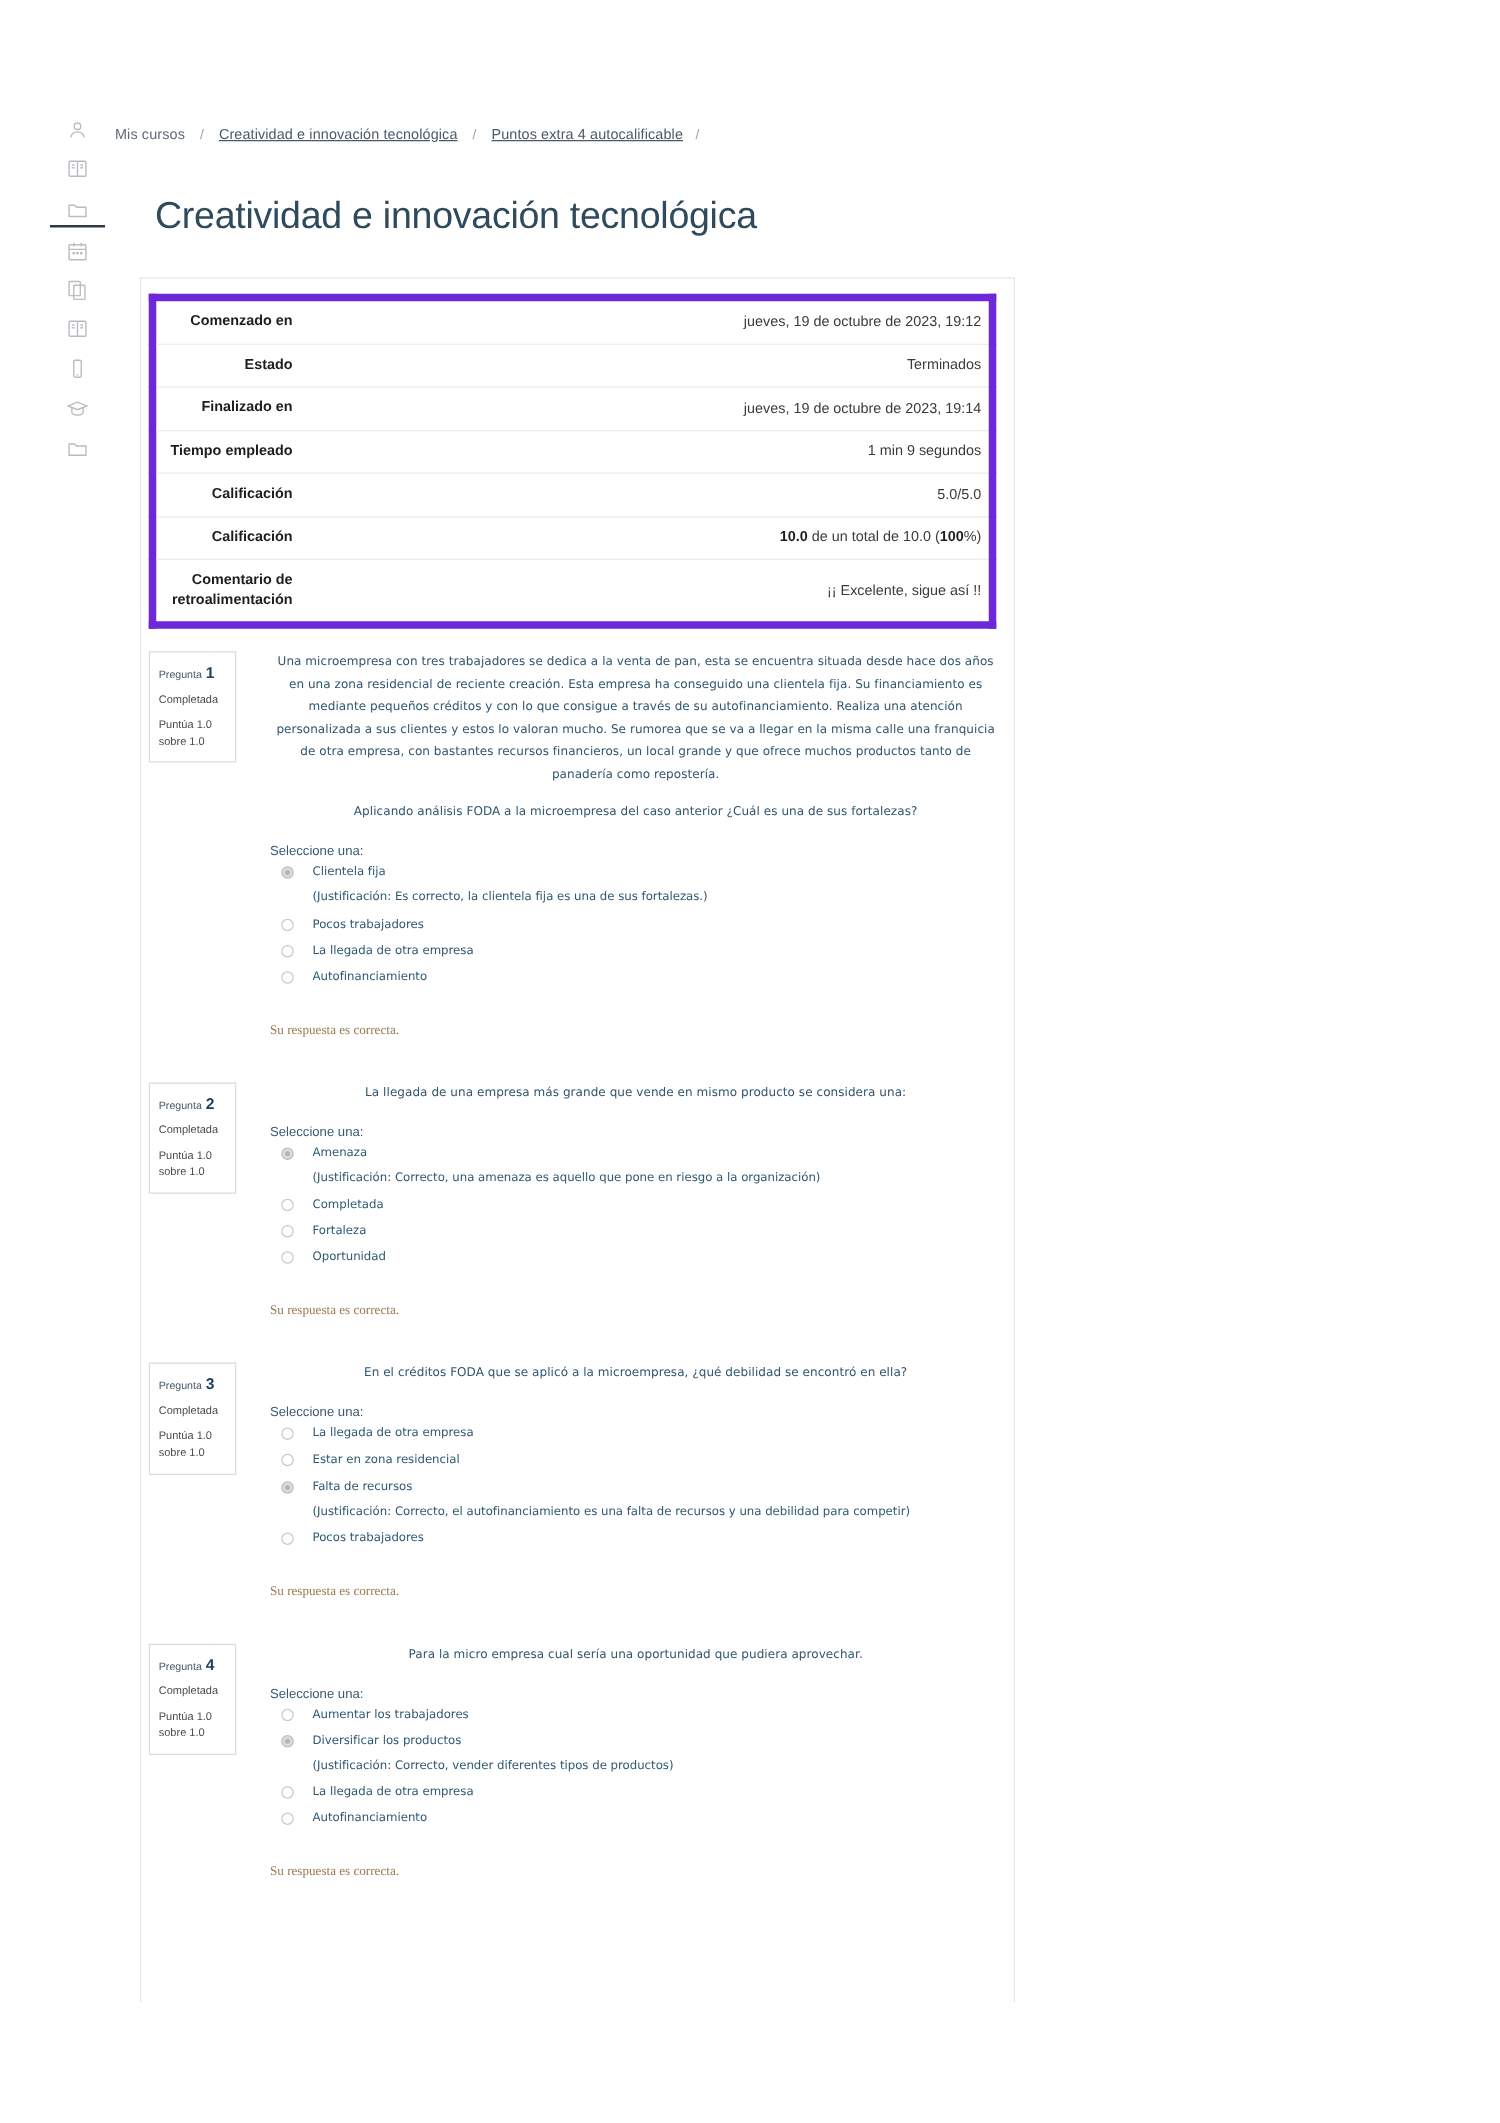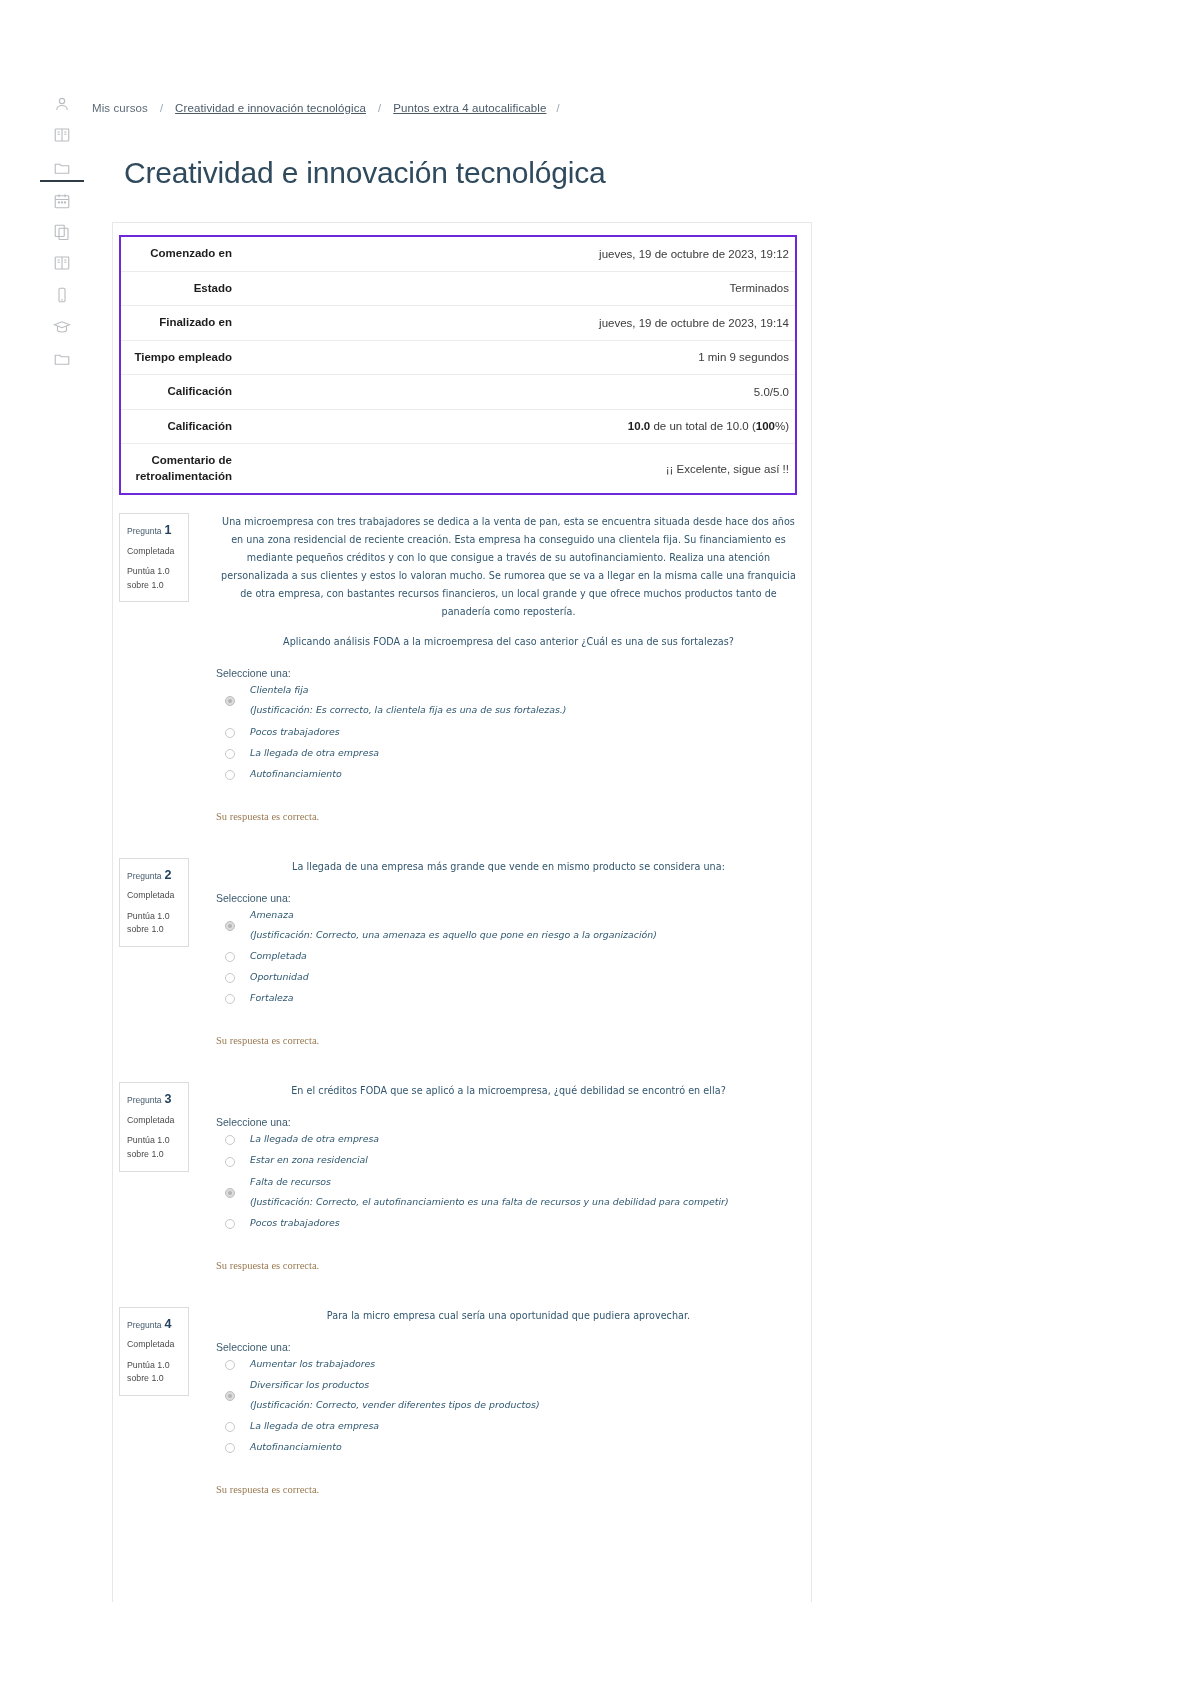--- a/index.html
+++ b/index.html
@@ -49,21 +49,21 @@
   
   .card {
     margin: 32px 0 0 20px; width: 700px;
     border: 1px solid #e6e7e9; border-bottom: none;
     background: #fff; min-height: 1380px; padding: 12px 0 0 0;
   }
 
   
   .summary {
     margin: 0 8px 0 6px; width: 678px;
-    border: 2px solid #6d28d9; border-collapse: collapse;
+    border: 6px solid #6d28d9; border-collapse: collapse;
     background: #fff;
   }
   .summary tr { border-bottom: 1px solid #ececec; }
   .summary tr:last-child { border-bottom: none; }
   .summary th {
     text-align: right; vertical-align: middle;
     font-size: 11.5px; font-weight: 700; color: #1d1d1d;
     width: 122px; padding: 9px 10px 9px 6px; line-height: 1.35;
   }
   .summary td {
@@ -94,21 +94,21 @@
   }
   .q-text p { margin: 0 0 12px 0; }
   .q-text p:last-child { margin-bottom: 0; }
 
   .prompt {
     margin: 16px 0 4px 0; font-size: 10.5px; color: #3b5a70;
     font-family: "Liberation Sans", sans-serif;
   }
 
   .answers { margin: 4px 0 0 0; padding: 0; list-style: none; }
-  .answer { display: flex; align-items: center; margin: 0 0 7px 0; font-style: italic; }
+  .answer { display: flex; align-items: flex-start; margin: 0 0 7px 0; }
   .radio {
     flex: 0 0 10px; width: 10px; height: 10px; margin: 2px 0 0 9px;
     border-radius: 50%; border: 1px solid #c6c9cc; background: #fff;
     position: relative;
   }
   .radio.checked { background: #dcdcdc; border-color: #bdbdbd; }
   .radio.checked::after {
     content: ""; position: absolute; left: 2px; top: 2px;
     width: 4px; height: 4px; border-radius: 50%; background: #b4b4b4;
   }
@@ -309,27 +309,27 @@
               </li>
               <li class="answer">
                 <span class="radio"></span>
                 <div class="answer-body">
                   <div class="answer-text">Completada</div>
                 </div>
               </li>
               <li class="answer">
                 <span class="radio"></span>
                 <div class="answer-body">
+                  <div class="answer-text">Fortaleza</div>
+                </div>
+              </li>
+              <li class="answer">
+                <span class="radio"></span>
+                <div class="answer-body">
                   <div class="answer-text">Oportunidad</div>
-                </div>
-              </li>
-              <li class="answer">
-                <span class="radio"></span>
-                <div class="answer-body">
-                  <div class="answer-text">Fortaleza</div>
                 </div>
               </li>
             </ul>
             <div class="feedback">Su respuesta es correcta.</div>
           </div>
         </div>
         <div class="q-sep"></div>
         <div class="q-block">
           <div class="q-info">
             <div><span class="q-label">Pregunta</span><span class="q-num">3</span></div>

